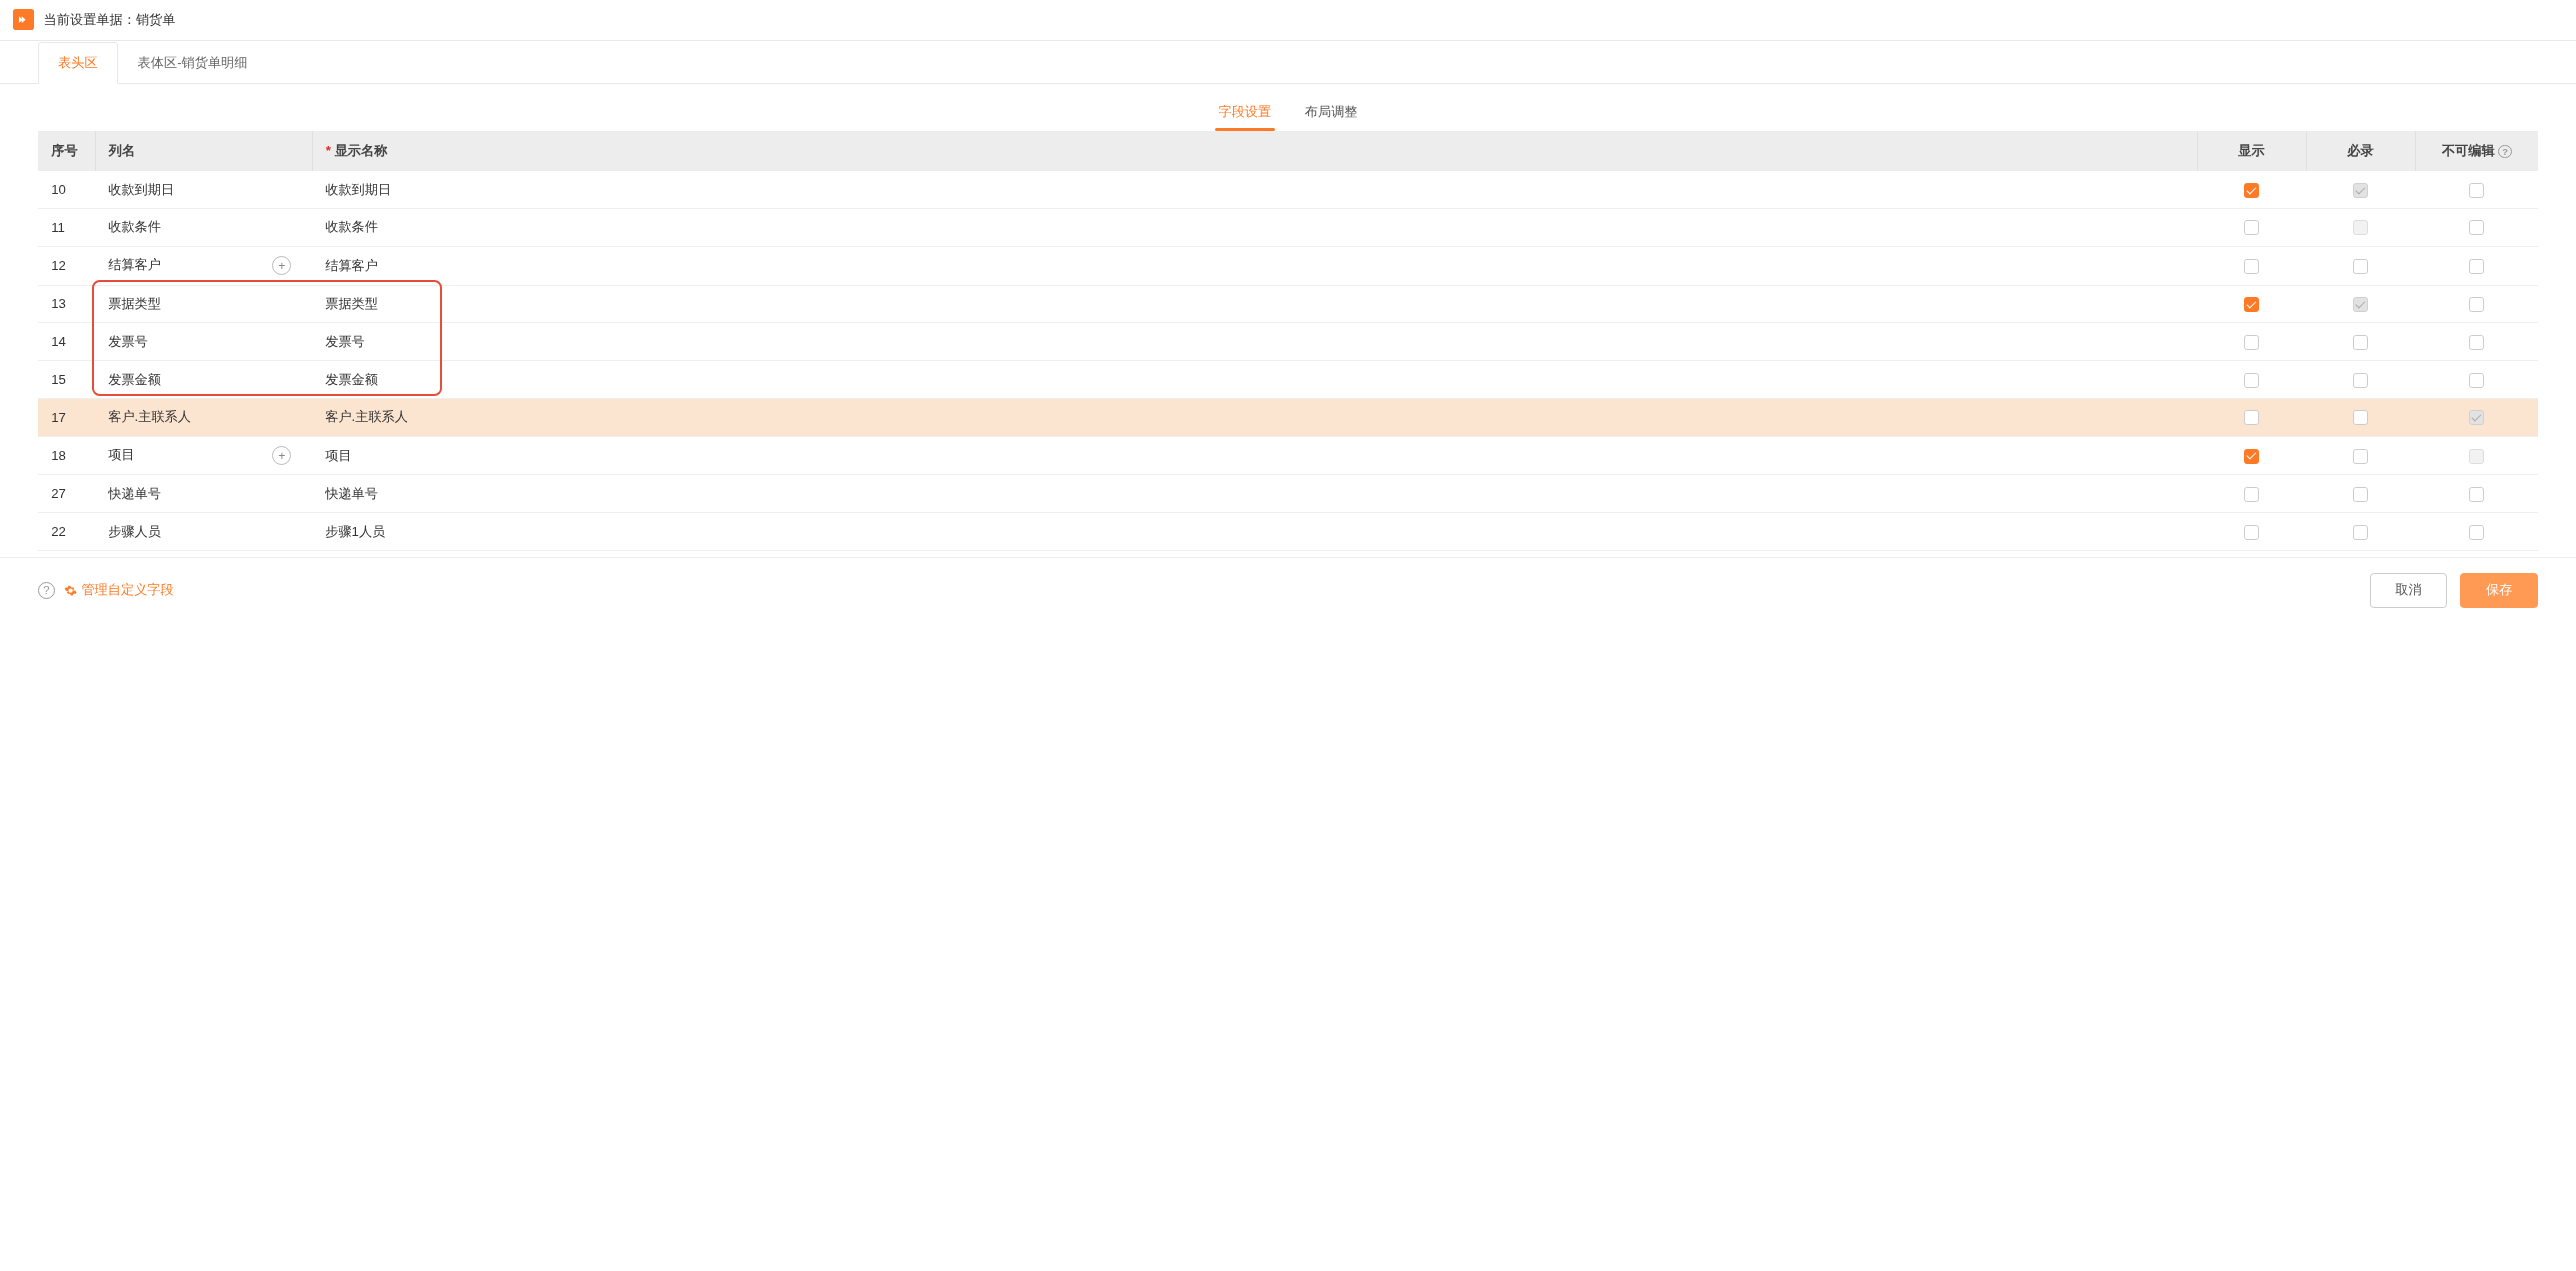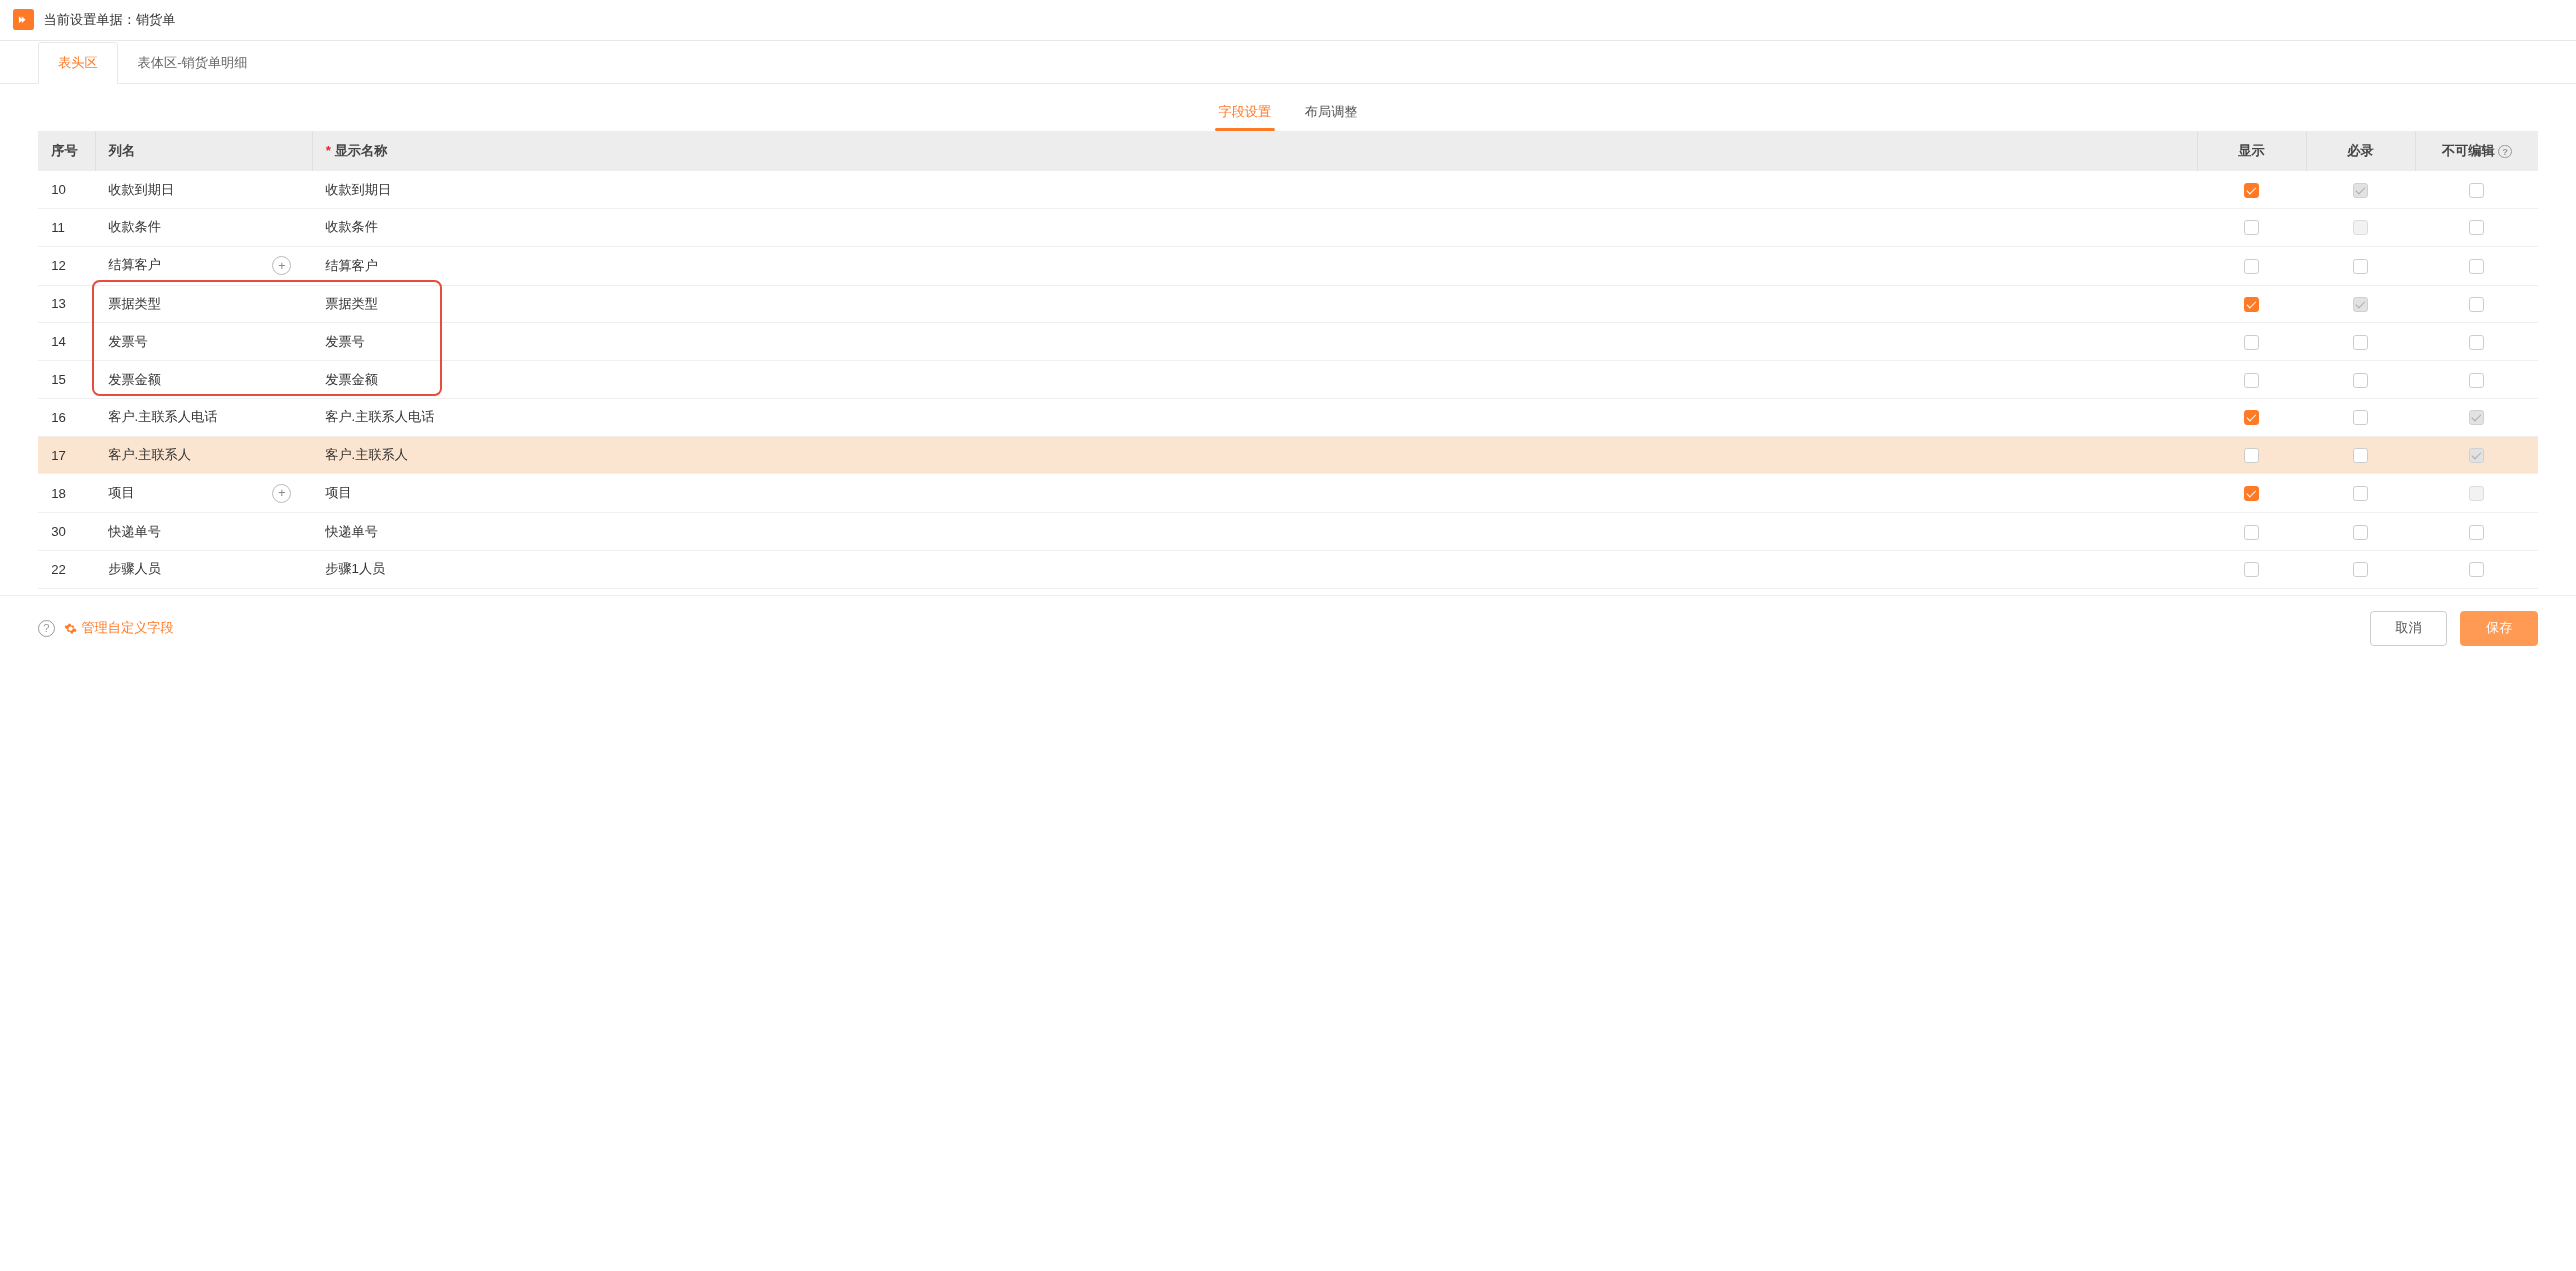--- a/index.html
+++ b/index.html
@@ -325,46 +325,38 @@
             <td class="col-chk-last" style="text-align: center;"><span class="chk"></span></td>
           </tr>
           <tr>
             <td class="col-seq">15</td>
             <td class="col-name"><span>发票金额</span></td>
             <td class="col-display">发票金额</td>
             <td class="col-chk" style="text-align: center;"><span class="chk"></span></td>
             <td class="col-chk" style="text-align: center;"><span class="chk"></span></td>
             <td class="col-chk-last" style="text-align: center;"><span class="chk"></span></td>
           </tr>
-          <tr>
-            <td class="col-seq">16</td>
-            <td class="col-name"><span>客户.主联系人电话</span></td>
-            <td class="col-display">客户.主联系人电话</td>
-            <td class="col-chk" style="text-align: center;"><span class="chk checked"></span></td>
-            <td class="col-chk" style="text-align: center;"><span class="chk"></span></td>
-            <td class="col-chk-last" style="text-align: center;"><span class="chk checked disabled"></span></td>
-          </tr>
           <tr class="row-highlight">
             <td class="col-seq">17</td>
             <td class="col-name"><span>客户.主联系人</span></td>
             <td class="col-display">客户.主联系人</td>
             <td class="col-chk" style="text-align: center;"><span class="chk"></span></td>
             <td class="col-chk" style="text-align: center;"><span class="chk"></span></td>
             <td class="col-chk-last" style="text-align: center;"><span class="chk checked disabled"></span></td>
           </tr>
           <tr>
             <td class="col-seq">18</td>
             <td class="col-name"><span>项目</span><span class="plus-btn">+</span></td>
             <td class="col-display">项目</td>
             <td class="col-chk" style="text-align: center;"><span class="chk checked"></span></td>
             <td class="col-chk" style="text-align: center;"><span class="chk"></span></td>
             <td class="col-chk-last" style="text-align: center;"><span class="chk disabled"></span></td>
           </tr>
           <tr>
-            <td class="col-seq">30</td>
+            <td class="col-seq">27</td>
             <td class="col-name"><span>快递单号</span></td>
             <td class="col-display">快递单号</td>
             <td class="col-chk" style="text-align: center;"><span class="chk"></span></td>
             <td class="col-chk" style="text-align: center;"><span class="chk"></span></td>
             <td class="col-chk-last" style="text-align: center;"><span class="chk"></span></td>
           </tr>
           <tr>
             <td class="col-seq">22</td>
             <td class="col-name"><span>步骤人员</span></td>
             <td class="col-display">步骤1人员</td>

